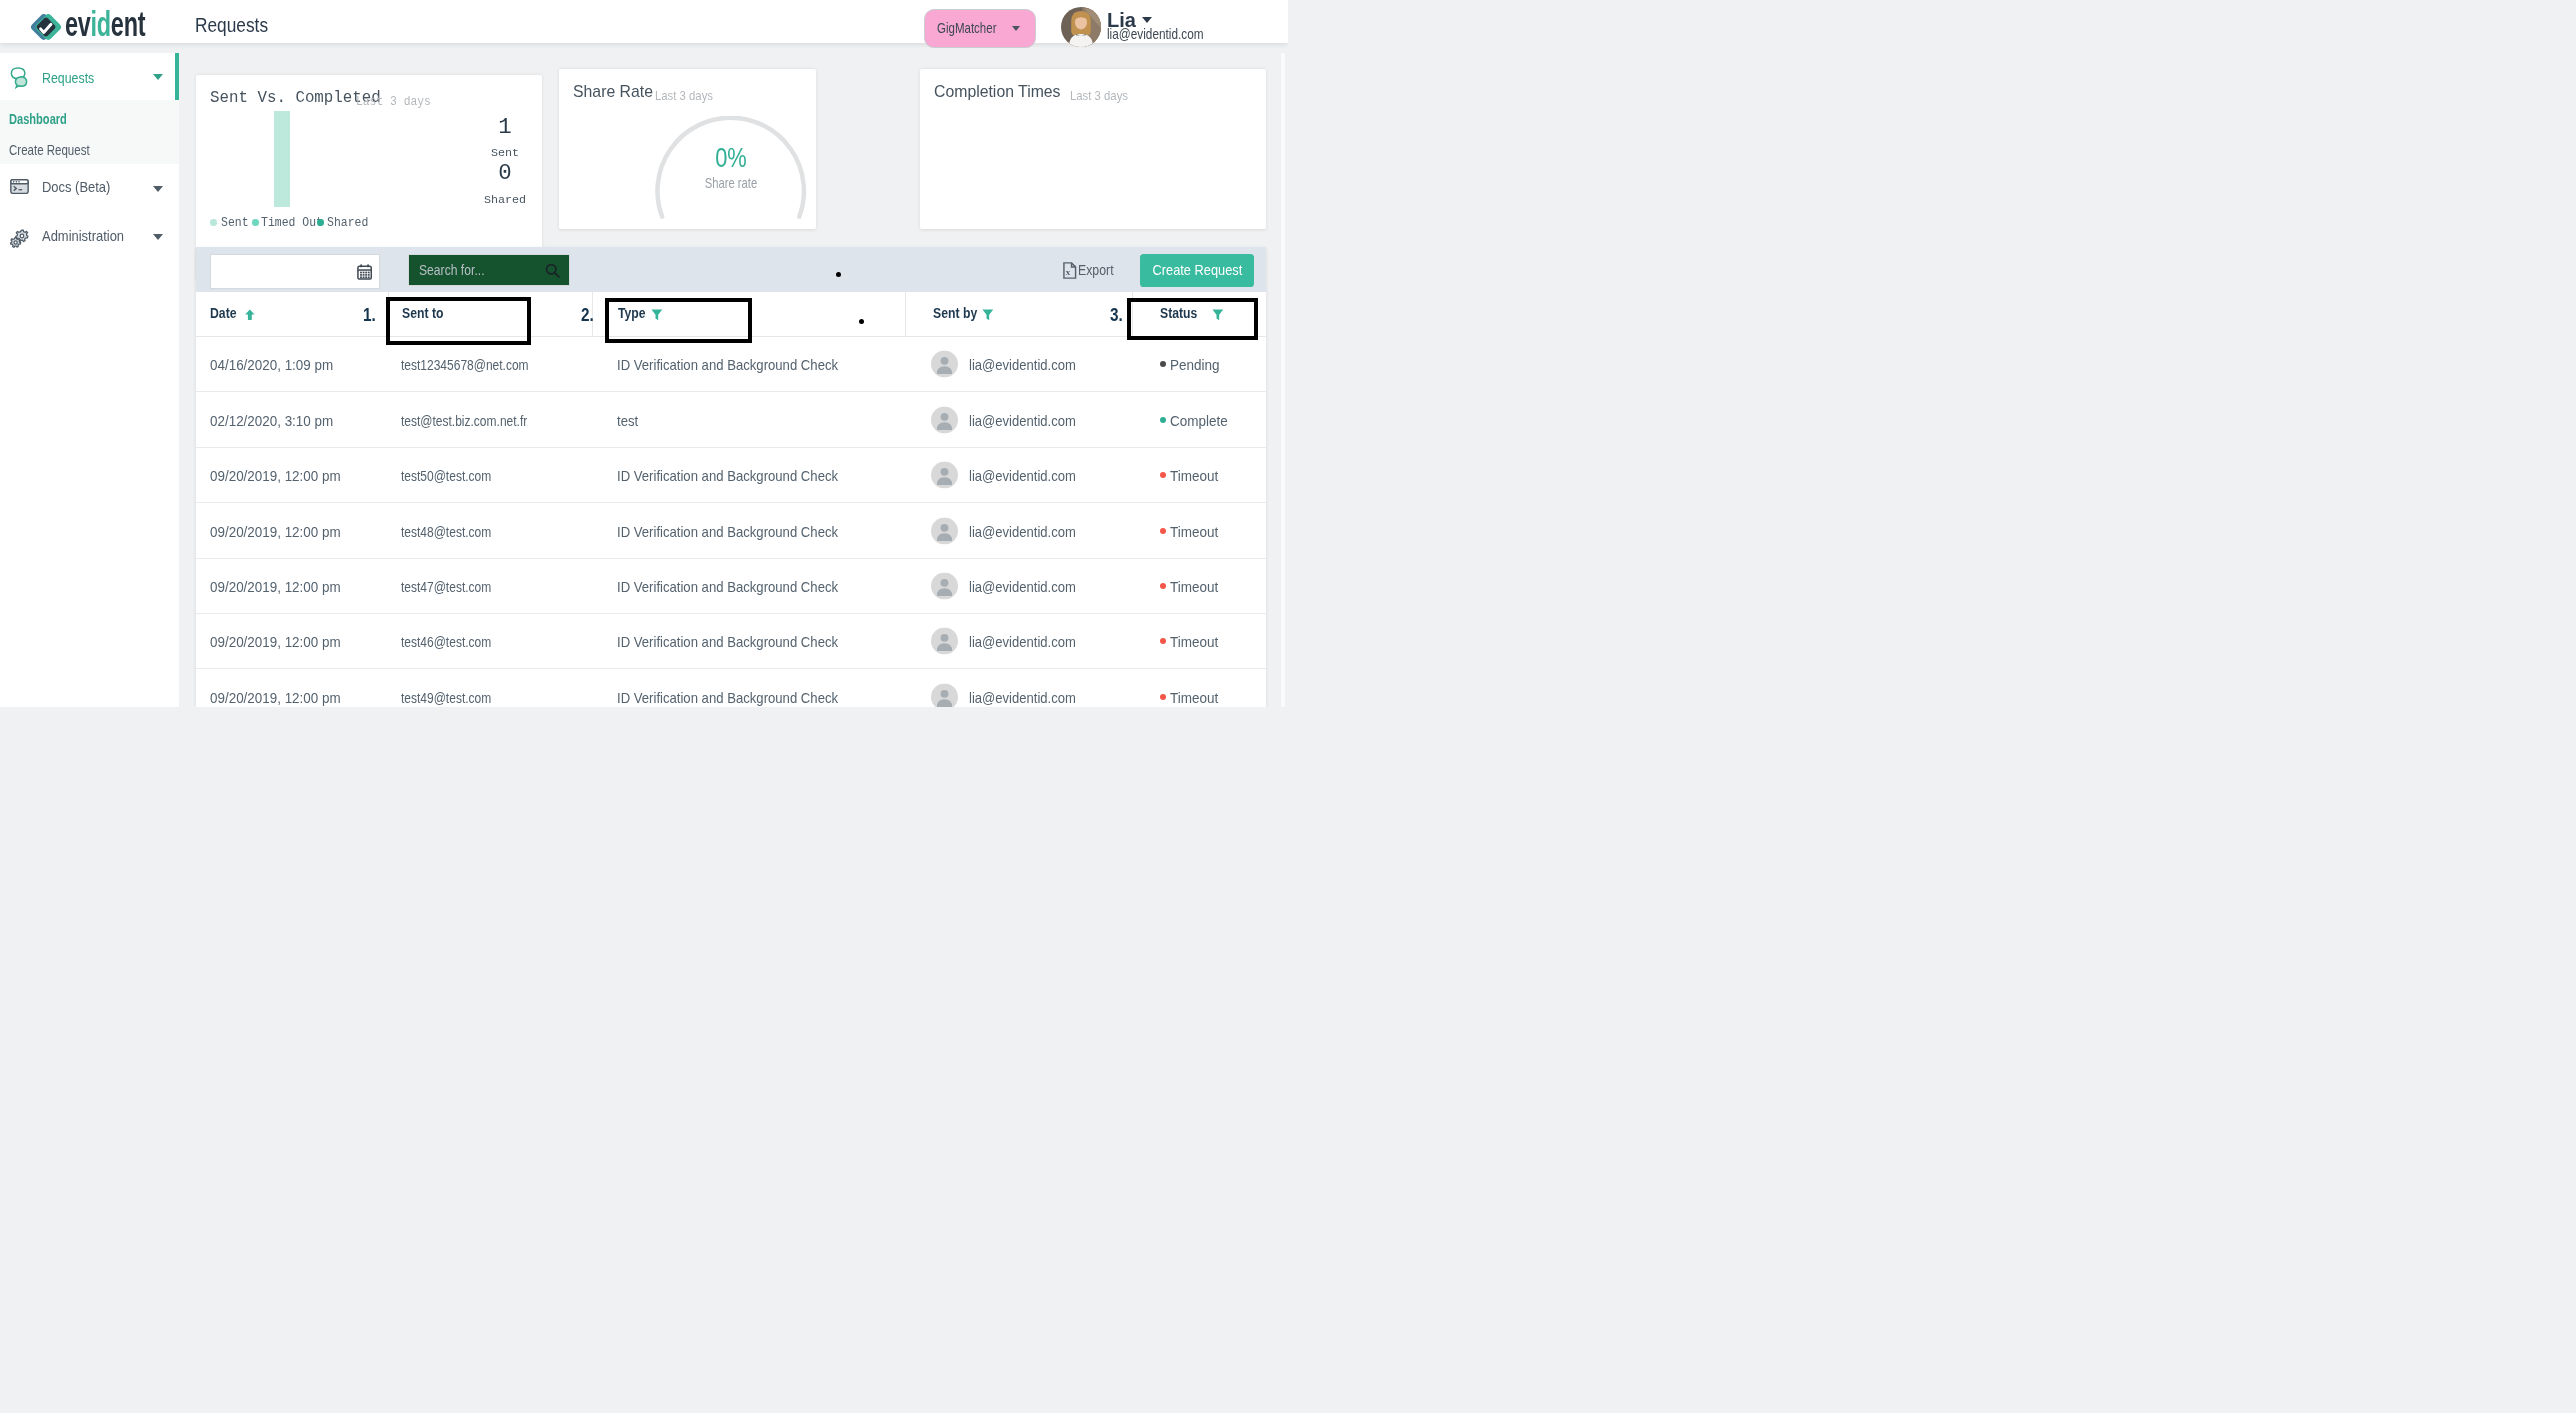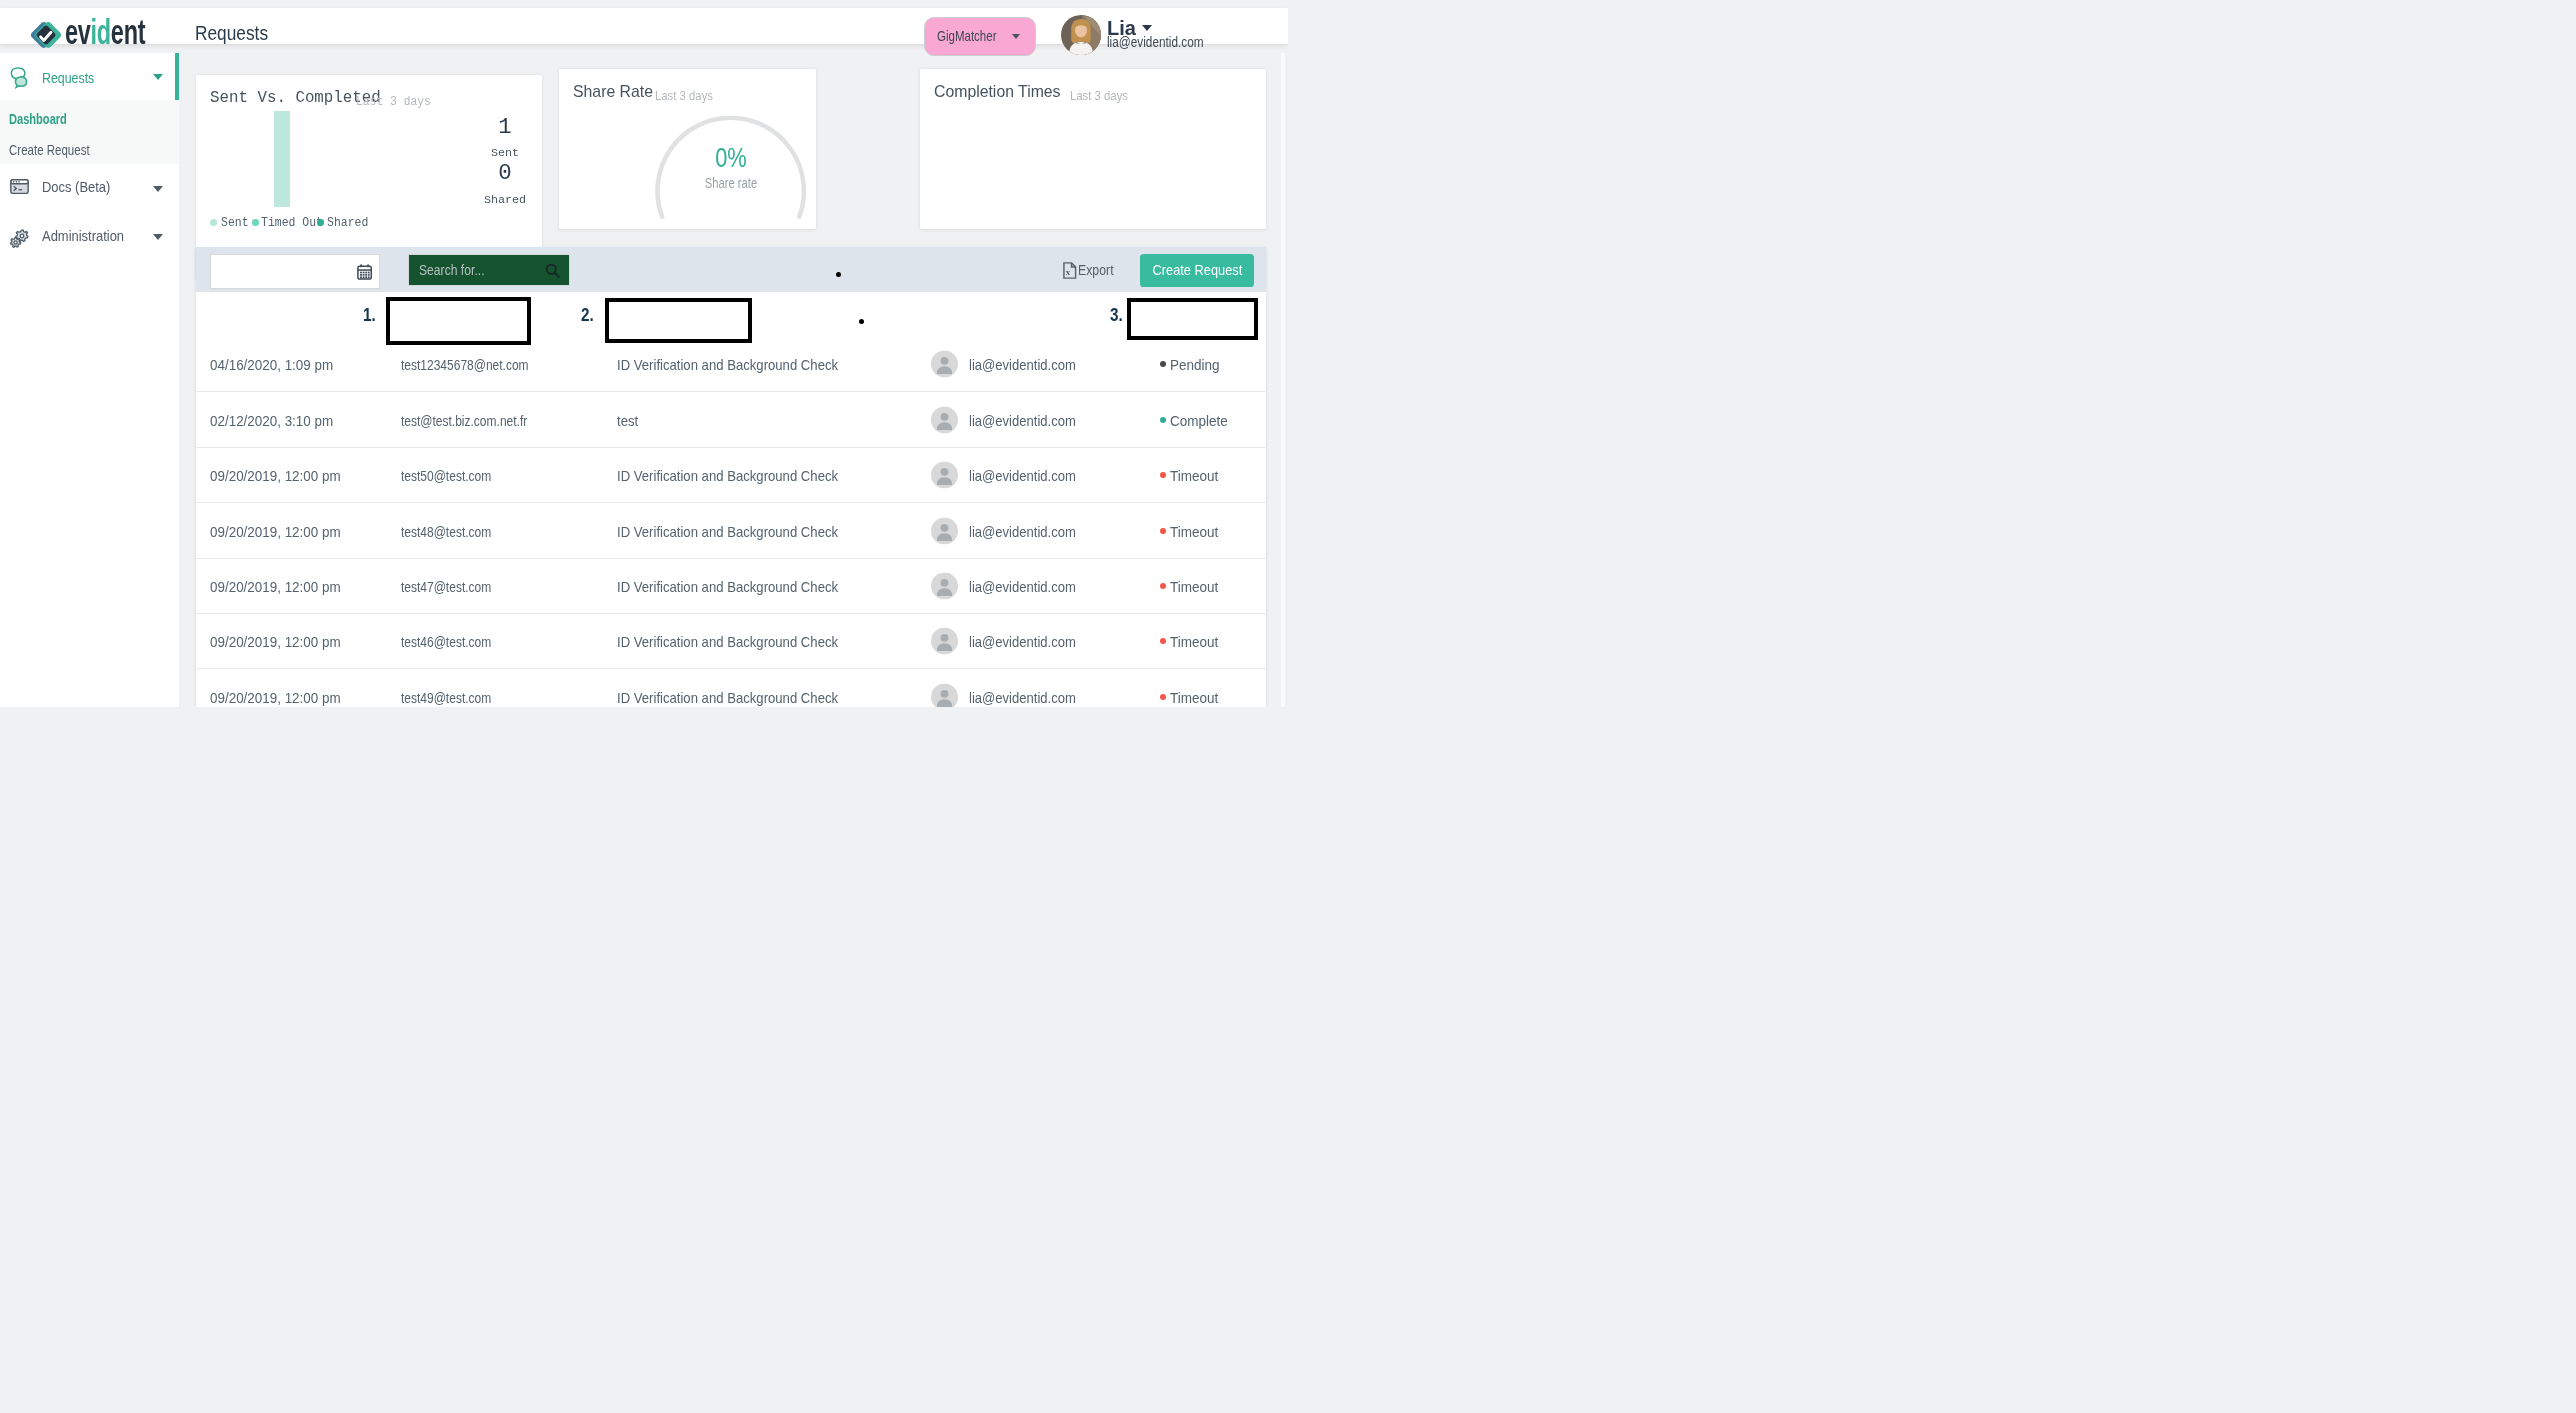--- a/index.html
+++ b/index.html
@@ -1,21 +1,21 @@
 <!DOCTYPE html>
 <html style="font-size:14.4px"><head>
 <meta charset="utf-8">
 <style>
   * { margin:0; padding:0; box-sizing:border-box; }
   html,body { width:1288px; height:707px; overflow:hidden; }
   body { font-family:"Liberation Sans", sans-serif; background:#f0f1f2; position:relative; }
   .abs { position:absolute; }
 
   
-  #header { position:absolute; left:0; top:8px; width:1288px; height:36px; background:#fff;
+  #header { position:absolute; left:0; top:0; width:1288px; height:43px; background:#fff;
             box-shadow:0 1.8px 4.5px rgba(0,0,0,0.09); z-index:30;text-align:center; }
   #pagetitle { position:absolute; left:195px; top:13px; font-size:20.6px; color:#2b3a4a;
                transform:scaleX(0.84); transform-origin:left; }
   #logotext { position:absolute; left:65px; top:3.5px; font-size:35px; font-weight:bold; color:#26323e;
               transform:scaleX(0.67); transform-origin:left; letter-spacing:-0.4px;}
   #logotext .teal { color:#3cb499; }
   #gigmatcher { position:absolute; left:924px; top:9px; width:112px; height:39px;
                 border:0.9px solid #c9cdd2; border-radius:10px; background:#f9a8d4; }
   #gigmatcher .t { position:absolute; left:11.7px; top:10.3px; font-size:14.4px; color:#3d4752; transform:scaleX(0.8); transform-origin:left; }
   #gigmatcher .c { position:absolute; right:15.2px; top:16px; width:0; height:0;
@@ -140,20 +140,43 @@
       </svg>
     </div>
     <svg class="abs" style="left:867px; top:15px;" width="13.5" height="17" viewBox="0 0 15 19">
       <path d="M 1 1 L 9.5 1 L 14 5.5 L 14 18 L 1 18 Z" fill="none" stroke="#55606b" stroke-width="1.6"></path>
       <path d="M 9.5 1 L 9.5 5.5 L 14 5.5" fill="none" stroke="#55606b" stroke-width="1.6"></path>
       <text x="3" y="14.5" font-size="10" font-weight="bold" fill="#55606b" font-family="Liberation Serif">x</text>
     </svg>
     <div id="export">Export</div>
     <div id="createbtn"><span style="display:inline-block; transform:scaleX(0.89);">Create Request</span></div>
   </div>
+  <div id="thead">
+    <div class="vsep" style="left:192px;"></div>
+    <div class="vsep" style="left:396px;"></div>
+    <div class="vsep" style="left:709px;"></div>
+    <div class="vsep" style="left:936px;"></div>
+    <div class="th" style="left:14px;">Date</div>
+    <svg class="abs" style="left:48px; top:16.6px;" width="11.7" height="11.7" viewBox="0 0 15 15">
+      <path d="M 7.5 0.5 L 13.5 7 L 10 7 L 10 14.5 L 5 14.5 L 5 7 L 1.5 7 Z" fill="#35b49a"></path>
+    </svg>
+    <div class="th" style="left:206px;">Sent to</div>
+    <div class="th" style="left:422px;">Type</div>
+    <svg class="abs" style="left:455px; top:17px;" width="11.7" height="11.7" viewBox="0 0 13 13">
+      <path d="M 0.5 0.5 L 12.5 0.5 L 8 6.5 L 8 12.5 L 5 10.5 L 5 6.5 Z" fill="#35b49a"></path>
+    </svg>
+    <div class="th" style="left:737px;">Sent by</div>
+    <svg class="abs" style="left:786px; top:17px;" width="11.7" height="11.7" viewBox="0 0 13 13">
+      <path d="M 0.5 0.5 L 12.5 0.5 L 8 6.5 L 8 12.5 L 5 10.5 L 5 6.5 Z" fill="#35b49a"></path>
+    </svg>
+    <div class="th" style="left:964px;">Status</div>
+    <svg class="abs" style="left:1016px; top:17px;" width="11.7" height="11.7" viewBox="0 0 13 13">
+      <path d="M 0.5 0.5 L 12.5 0.5 L 8 6.5 L 8 12.5 L 5 10.5 L 5 6.5 Z" fill="#35b49a"></path>
+    </svg>
+  </div>
   <div id="rows">
       <div class="row" style="top:90px;padding-left:48px;">
       <div class="cell" style="left:14px; transform:translateY(-50%) scaleX(0.895);">04/16/2020, 1:09 pm</div>
       <div class="cell" style="left:205px; transform:translateY(-50%) scaleX(0.80);">test12345678@net.com</div>
       <div class="cell" style="left:421px; transform:translateY(-50%) scaleX(0.875);">ID Verification and Background Check</div>
       <svg class="avatar" viewBox="0 0 30 30">
           <circle cx="15" cy="15" r="15" fill="#d8d8d8"></circle>
         <circle cx="15" cy="11.5" r="4.4" fill="#a6adb3"></circle>
         <path d="M 6.5 26 Q 6.5 17.5 15 17.5 Q 23.5 17.5 23.5 26 Z" fill="#a6adb3"></path>
         </svg>

